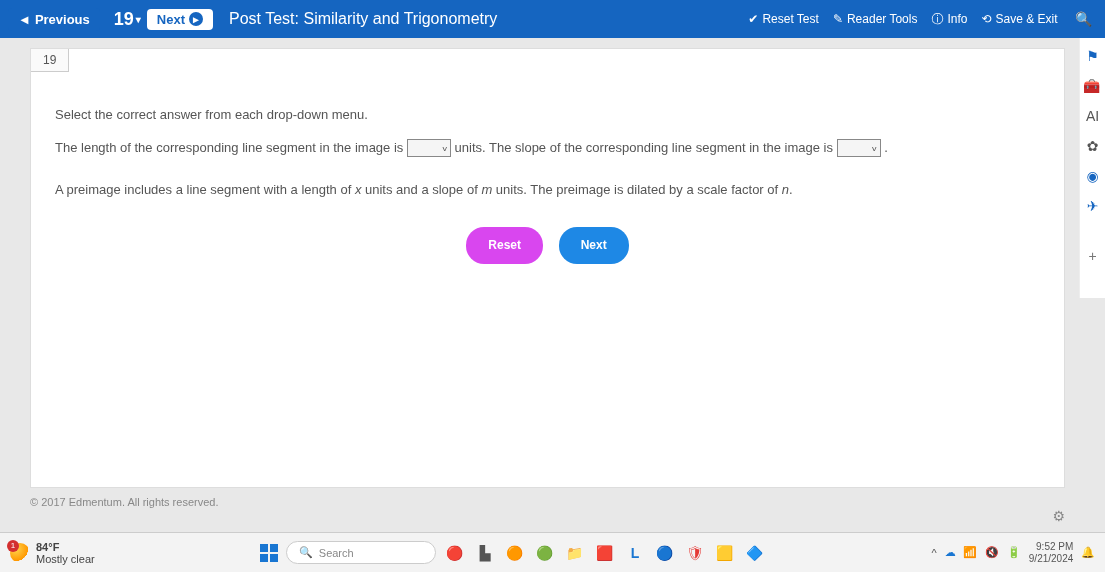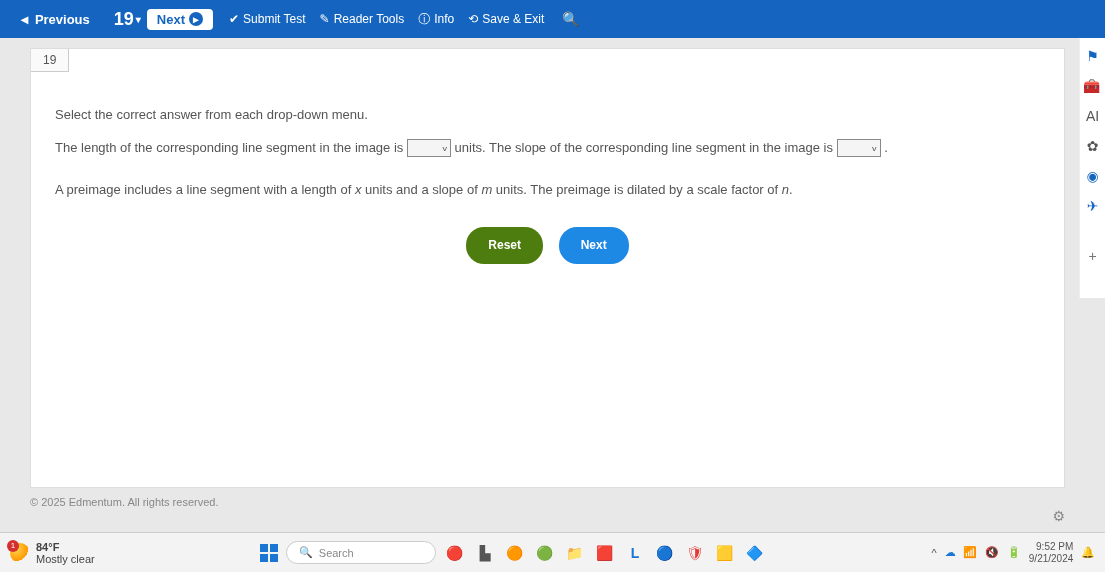--- a/index.html
+++ b/index.html
@@ -21,21 +21,21 @@
     .q-badge { position: absolute; top: 0; left: 0; border: 1px solid #ccc; padding: 4px 12px; font-size: 12px; color: #555; background: #fafafa; border-top: none; border-left: none; }
     .q-body { padding: 54px 24px 20px 24px; font-size: 13px; color: #555; line-height: 1.9; }
     .q-body .instr { margin-bottom: 8px; }
     .q-body .para { margin-bottom: 18px; }
     .italic { font-style: italic; }
     .dd { display: inline-block; border: 1px solid #888; background: #f5f5f5; height: 18px; width: 44px; vertical-align: middle; position: relative; cursor: pointer; }
     .dd::after { content: "v"; position: absolute; right: 3px; top: 1px; font-size: 9px; color: #555; transform: scaleY(0.7); }
     
     .btn-row { text-align: center; margin-top: 24px; }
     .btn { display: inline-block; padding: 7px 22px; border-radius: 18px; color: white; font-size: 12px; font-weight: bold; margin: 0 6px; cursor: pointer; }
-    .btn-reset { background: #4d7c0f; }
+    .btn-reset { background: #d946ef; }
     .btn-next { background: #1e88e5; }
 
     .right-rail { position: absolute; right: 0; top: 38px; width: 26px; background: #fff; height: 260px; display: flex; flex-direction: column; align-items: center; gap: 14px; padding-top: 10px; border-left: 1px solid #eee; }
     .rail-icon { font-size: 14px; cursor: pointer; color: #1565c0; }
     .rail-icon.red { color: #d32f2f; }
     .rail-icon.gray { color: #555; }
     .rail-plus { margin-top: 20px; color: #777; }
 
     .footer-copy { font-size: 11px; color: #888; margin: 8px 0 0 30px; }
     .footer-gear { position: absolute; right: 40px; bottom: 48px; color: #888; font-size: 14px; cursor: pointer; }
@@ -61,24 +61,25 @@
     <span>Previous</span>
   </div>
   <div class="q-num">
     <span>19</span>
     <span class="dropdown-caret">▾</span>
   </div>
   <div class="next-btn">
     <span>Next</span>
     <span class="circle-icon">►</span>
   </div>
+  <div class="title">Post Test: Similarity and Trigonometry</div>
   <div class="right-tools">
     <div class="tool-item">
       <span>✔</span>
-      <span>Submit Test</span>
+      <span>Reset Test</span>
     </div>
     <div class="tool-item">
       <span>✎</span>
       <span>Reader Tools</span>
     </div>
     <div class="tool-item">
       <span>ⓘ</span>
       <span>Info</span>
     </div>
     <div class="tool-item">
@@ -113,21 +114,21 @@
 <div class="right-rail">
   <span class="rail-icon">⚑</span>
   <span class="rail-icon red">🧰</span>
   <span class="rail-icon gray">AI</span>
   <span class="rail-icon gray">✿</span>
   <span class="rail-icon">◉</span>
   <span class="rail-icon">✈</span>
   <span class="rail-icon rail-plus">+</span>
 </div>
 
-<div class="footer-copy">© 2025 Edmentum. All rights reserved.</div>
+<div class="footer-copy">© 2017 Edmentum. All rights reserved.</div>
 <span class="footer-gear">⚙</span>
 
 <div class="taskbar">
   <div class="weather">
     <div class="weather-icon">
       <div class="weather-badge">1</div>
     </div>
     <div>
       <div style="font-weight:bold;">84°F</div>
       <div>Mostly clear</div>

